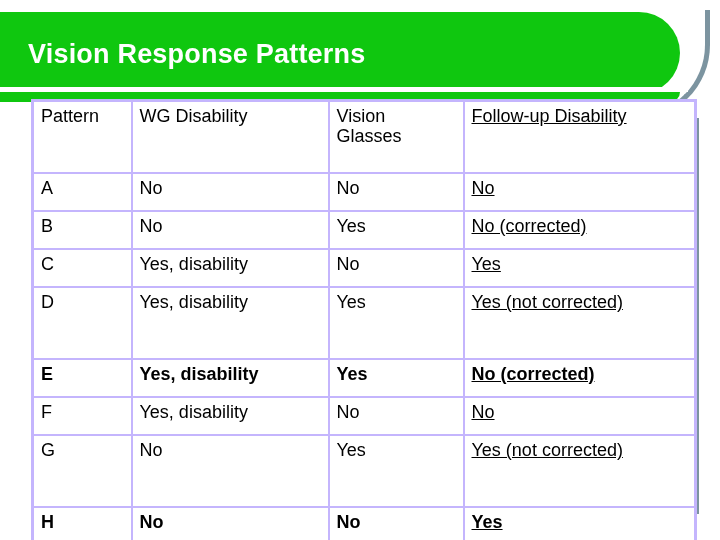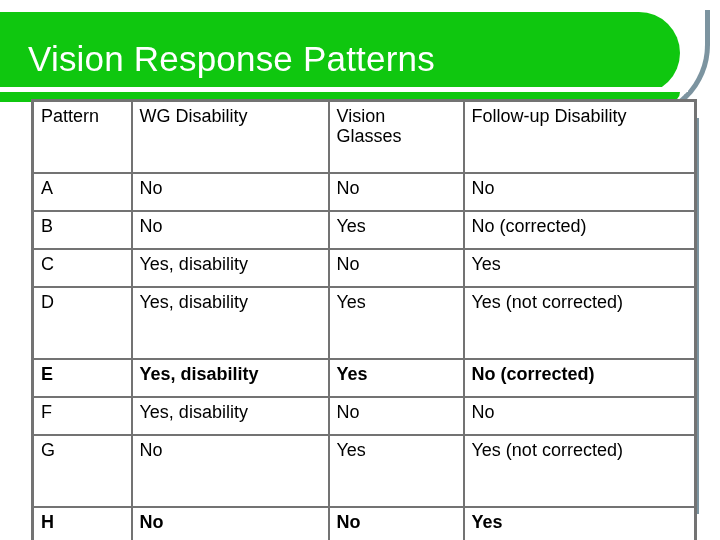--- a/index.html
+++ b/index.html
@@ -39,22 +39,22 @@
     width: 700px;
     height: 82px;
     background: #0fc70f;
     border-radius: 0 45px 45px 0;
   }
   #title-text {
     position: absolute;
     left: 48px;
     top: 29px;
     color: #ffffff;
-    font-size: 35px;
-    font-weight: normal;
+    font-size: 27px;
+    font-weight: bold;
     letter-spacing: 0.2px;
     white-space: nowrap;
     line-height: 1;
   }
   
   #title-rule {
     position: absolute;
     left: 0px;
     top: 87px;
     width: 688px;
@@ -76,34 +76,34 @@
   #vision-table {
     position: absolute;
     left: 31px;
     top: 99px;
     width: 666px;
     border-collapse: collapse;
     table-layout: fixed;
     background: #ffffff;
   }
   #vision-table td {
-    border: 2px solid #737373;
+    border: 2px solid #c4b5fd;
     padding: 4px 8px 4px 7px;
     font-size: 18px;
     line-height: 1.13;
     color: #000000;
     vertical-align: top;
     background: #ffffff;
   }
   
   #vision-table {
     outline: none;
   }
   #vision-table tr td:first-child { border-left-width: 3px; }
-  #vision-table tr td:last-child  { border-right-width: 3px; }
+  #vision-table tr td:last-child  { border-right-width: 3px; text-decoration: underline; }
   #vision-table tr:first-child td { border-top-width: 3px; }
   #vision-table tr:last-child td  { border-bottom-width: 3px; }
 
   .col-pattern   { width: 99px; }
   .col-wg        { width: 197px; }
   .col-glasses   { width: 135px; }
   .col-followup  { width: 232px; }
 
   tr.highlight td { background: #9acbff; }
   tr.bold td { font-weight: bold; }

